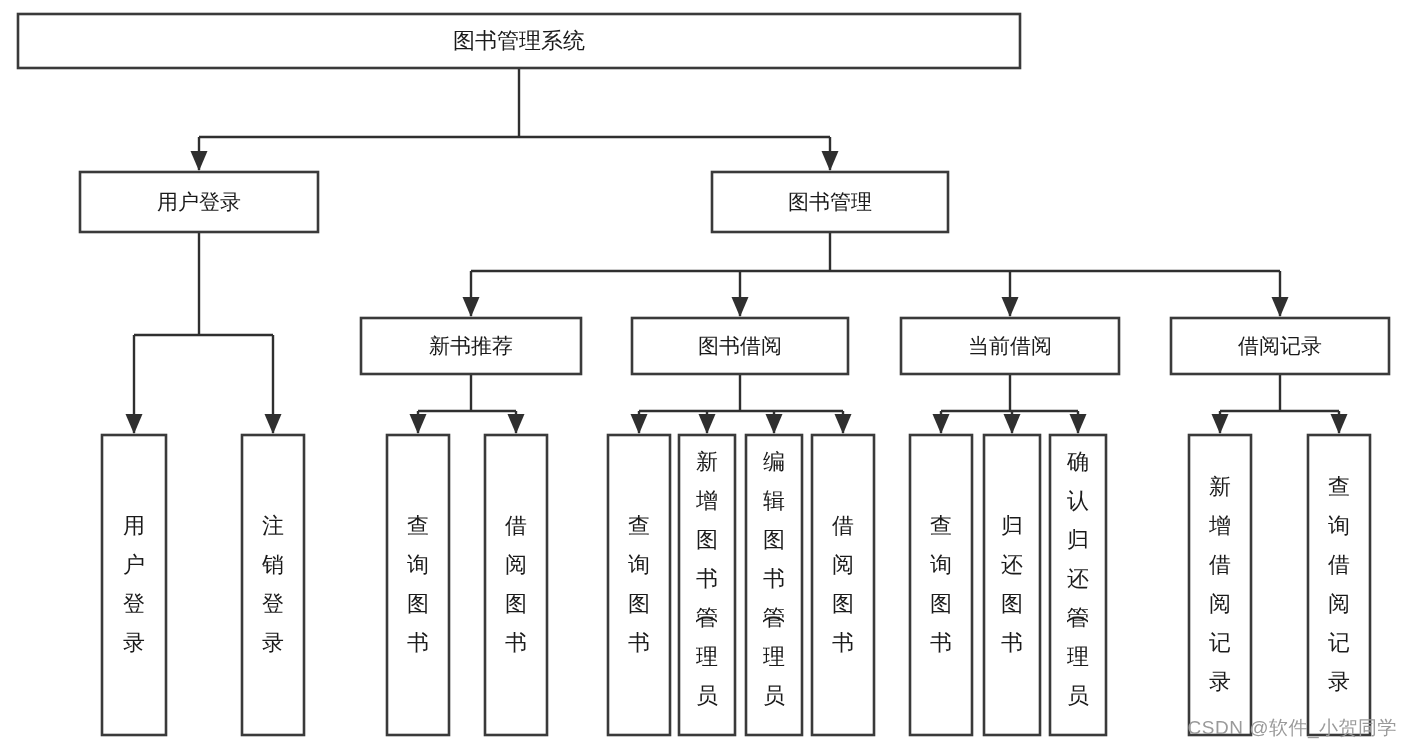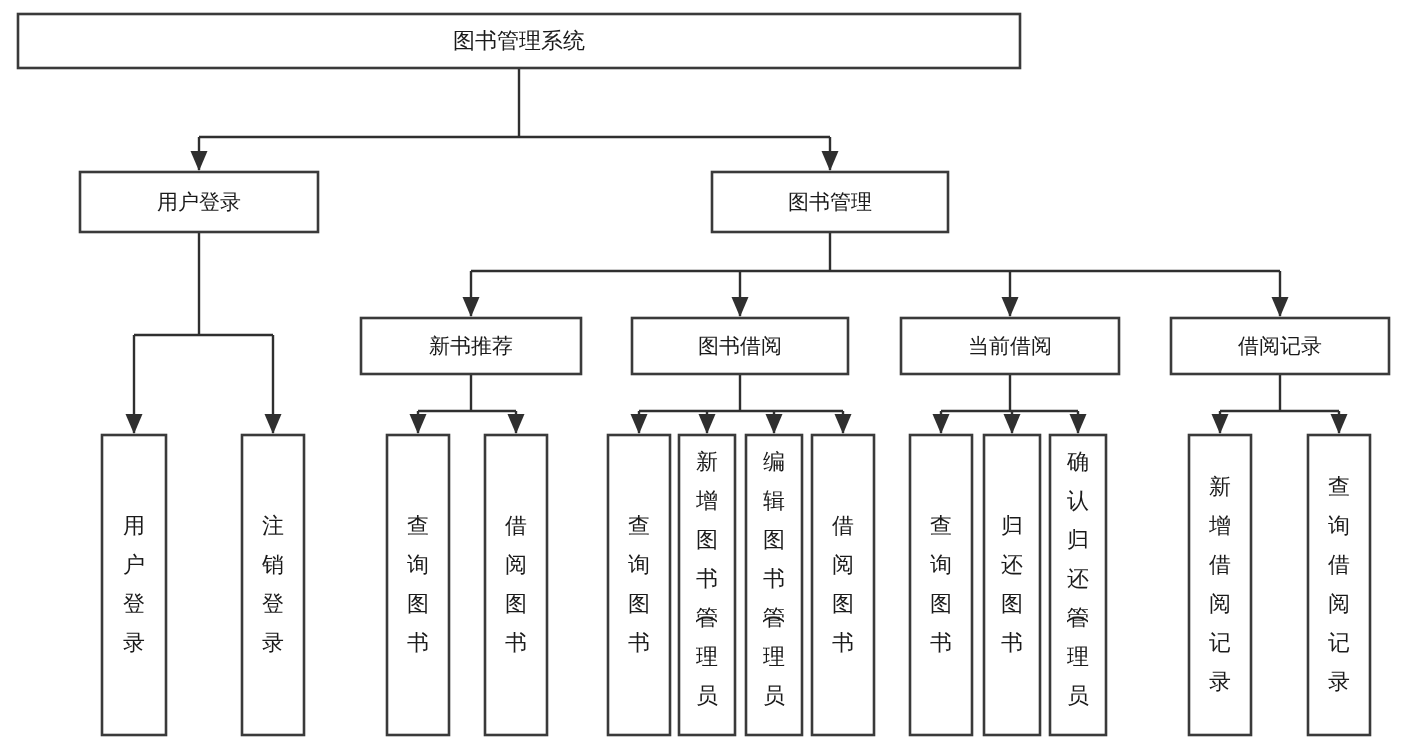--- a/index.html
+++ b/index.html
@@ -219,13 +219,14 @@
         <g>
           <rect x="1189" y="435" width="62" height="300" class="leaf-box"></rect>
           <text x="1220" y="487.5" class="leaf-label-char"><tspan x="1220" dy="0">新</tspan><tspan x="1220" dy="39">增</tspan><tspan x="1220" dy="39">借</tspan><tspan x="1220" dy="39">阅</tspan><tspan x="1220" dy="39">记</tspan><tspan x="1220" dy="39">录</tspan></text>
         </g>
         <g>
           <rect x="1308" y="435" width="62" height="300" class="leaf-box"></rect>
           <text x="1339" y="487.5" class="leaf-label-char"><tspan x="1339" dy="0">查</tspan><tspan x="1339" dy="39">询</tspan><tspan x="1339" dy="39">借</tspan><tspan x="1339" dy="39">阅</tspan><tspan x="1339" dy="39">记</tspan><tspan x="1339" dy="39">录</tspan></text>
         </g>
       </g>
   </svg>
+  <div class="watermark">CSDN @软件_小贺同学</div>
 </div>
 
 </body></html>

